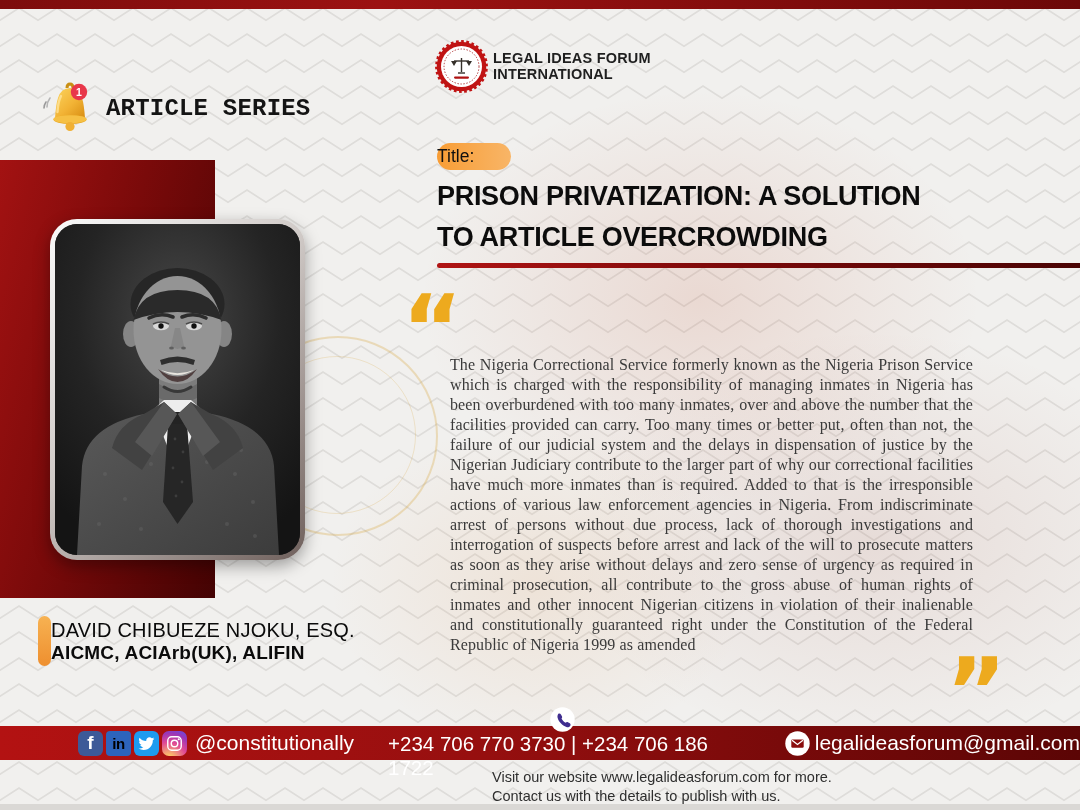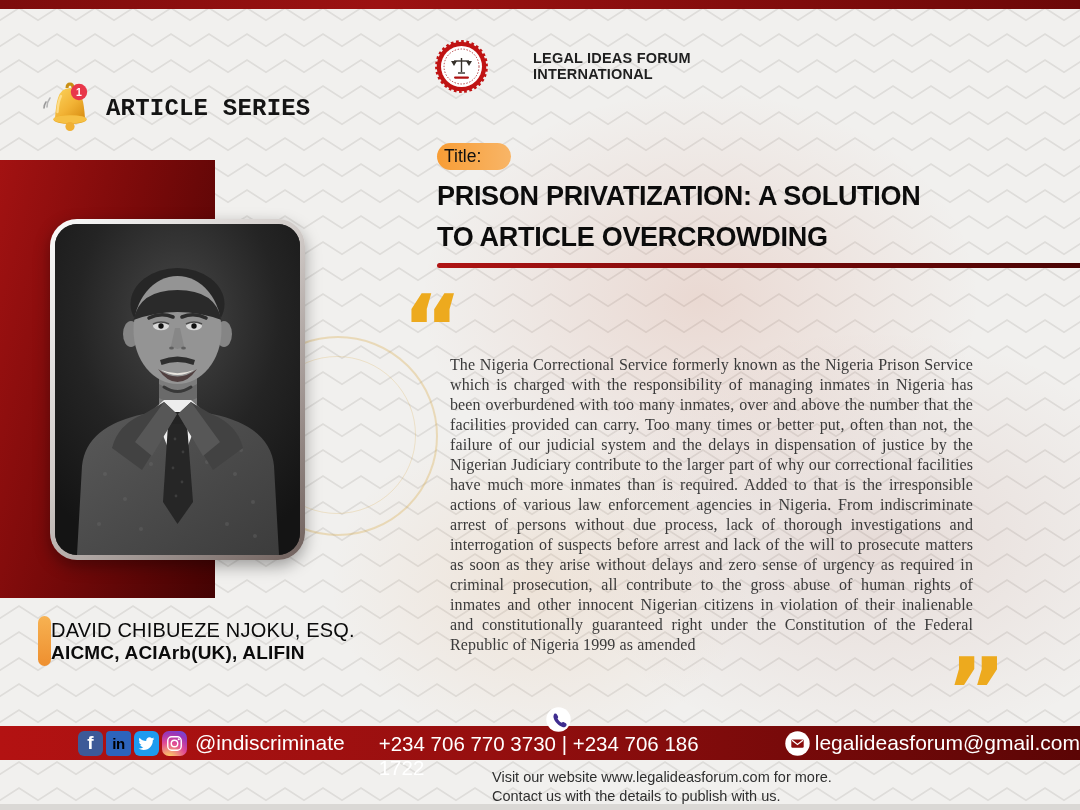--- a/index.html
+++ b/index.html
@@ -15,21 +15,21 @@
   .blob2{left:560px;top:330px;width:620px;height:420px;background:radial-gradient(closest-side,rgba(140,40,20,.10),rgba(140,40,20,0));}
   .blob3{left:330px;top:420px;width:420px;height:330px;background:radial-gradient(closest-side,rgba(215,130,55,.12),rgba(215,130,55,0));}
   .gold-ring{position:absolute;left:238px;top:336px;width:196px;height:196px;border:2px solid rgba(214,164,60,.30);border-radius:50%;}
   .gold-ring2{position:absolute;left:258px;top:356px;width:156px;height:156px;border:1.5px solid rgba(214,164,60,.22);border-radius:50%;}
 
   .top-strip{position:absolute;left:0;top:0;width:1080px;height:9px;
     background:linear-gradient(90deg,#7c0c0c,#9c1212 35%,#6c0808);}
   .bottom-strip{position:absolute;left:0;top:804px;width:1080px;height:6px;background:#dad8d5;}
 
   
-  .logo{position:absolute;left:433px;top:38px;display:flex;align-items:center;gap:40px;}
+  .logo{position:absolute;left:433px;top:38px;display:flex;align-items:center;}
   .logo-badge{width:57px;height:57px;flex:0 0 auto;}
   .logo-text{margin-left:3px;color:#1f1f1f;font-weight:bold;font-size:14.5px;line-height:15.5px;letter-spacing:.2px;}
 
   
   .series{position:absolute;left:42px;top:80px;display:flex;align-items:center;}
   .bell{width:52px;height:56px;}
   .series-label{margin-left:12px;font-size:24px;font-weight:800;color:#141414;letter-spacing:.2px;font-family:Liberation Mono, monospace;}
 
   
   .red-panel{position:absolute;left:0;top:160px;width:215px;height:438px;
@@ -43,21 +43,21 @@
   
   .author{position:absolute;left:38px;top:616px;display:flex;}
   .author-bar{width:13px;height:50px;border-radius:7px;background:linear-gradient(180deg,#f7b252,#ee8f2f);flex:0 0 auto;}
   .author-text{margin-left:0;padding-top:3px;color:#0b0b0b;}
   .author-name{font-size:20px;font-weight:400;letter-spacing:.2px;}
   .author-creds{font-size:19px;font-weight:700;letter-spacing:.2px;}
 
   
   .title-pill{position:absolute;left:437px;top:143px;width:74px;height:27px;border-radius:14px;
     background:linear-gradient(90deg,#f89d35,#f8b567);display:flex;align-items:center;}
-  .title-pill span{font-size:17.5px;color:#101010;padding-left:7px;}
+  .title-pill span{font-size:17.5px;color:#101010;padding-left:0;}
   .headline{position:absolute;left:437px;top:176px;color:#0c0c0c;font-weight:800;
     font-size:27px;line-height:41px;letter-spacing:-.3px;white-space:nowrap;}
   .divider{position:absolute;left:437px;top:263px;width:643px;height:5px;border-radius:3px 0 0 3px;
     background:linear-gradient(90deg,#b01414,#7c0909 45%,#4a0404);}
   .quote-mark{position:absolute;color:#edaa1e;font-weight:bold;font-size:92px;line-height:50px;
     font-family:"DejaVu Sans", sans-serif;}
   .q-open{left:402px;top:305px;}
   .q-close{left:946px;top:668px;}
   .body-text{position:absolute;left:450px;top:339px;width:523px;
     font-size:16px;line-height:20px;color:#3a3a3a;text-align:justify;letter-spacing:.1px;font-family:Liberation Serif, serif;}
@@ -270,21 +270,21 @@
         </svg>
       </div>
       <div class="sicon ig">
         <svg width="17" height="17" viewBox="0 0 24 24">
           <rect x="2.5" y="2.5" width="19" height="19" rx="5.5" fill="none" stroke="#ffffff" stroke-width="2"></rect>
           <circle cx="12" cy="12" r="4.6" fill="none" stroke="#ffffff" stroke-width="2"></circle>
           <circle cx="18" cy="6" r="1.5" fill="#ffffff"></circle>
         </svg>
       </div>
     </div>
-    <div class="handle">@indiscriminate</div>
+    <div class="handle">@constitutionally</div>
 
     <div class="phone-group">
       <svg class="round-icon" viewBox="0 0 25 25">
         <circle cx="12.5" cy="12.5" r="12.2" fill="#ffffff"></circle>
         <path fill="#3f2d8f" d="M8.4 6.7c1-.5 2.1-.1 2.7 1l.8 1.5c.4.8.3 1.6-.4 2.3.9 1.9 2.3 3.3 4.1 4.3.7-.7 1.5-.9 2.3-.5l1.5.8c1.1.6 1.5 1.7.9 2.7-.7 1.2-2 1.8-3.3 1.4-4.5-1.4-8.1-4.9-9.4-9.4-.4-1.4.1-3.2.8-4.1z"></path>
       </svg>
       <div class="phones">+234 706 770 3730 | +234 706 186 1722</div>
     </div>
 
     <div class="email-group">

